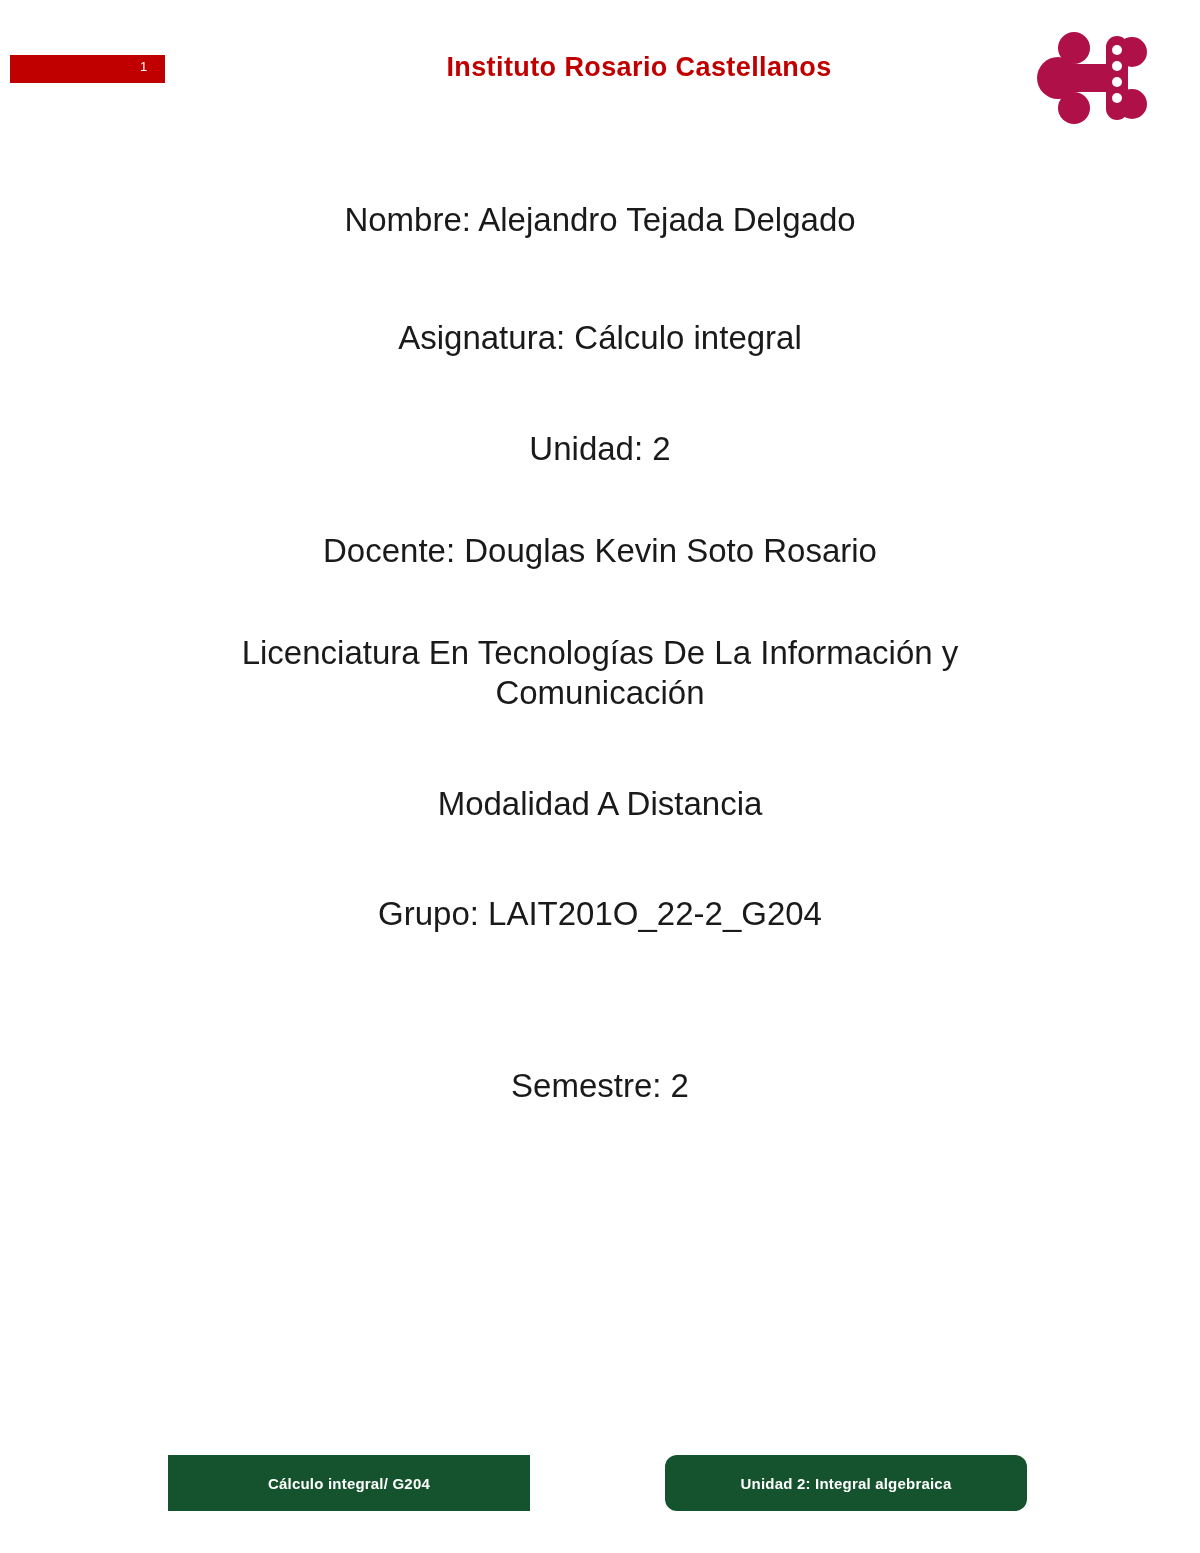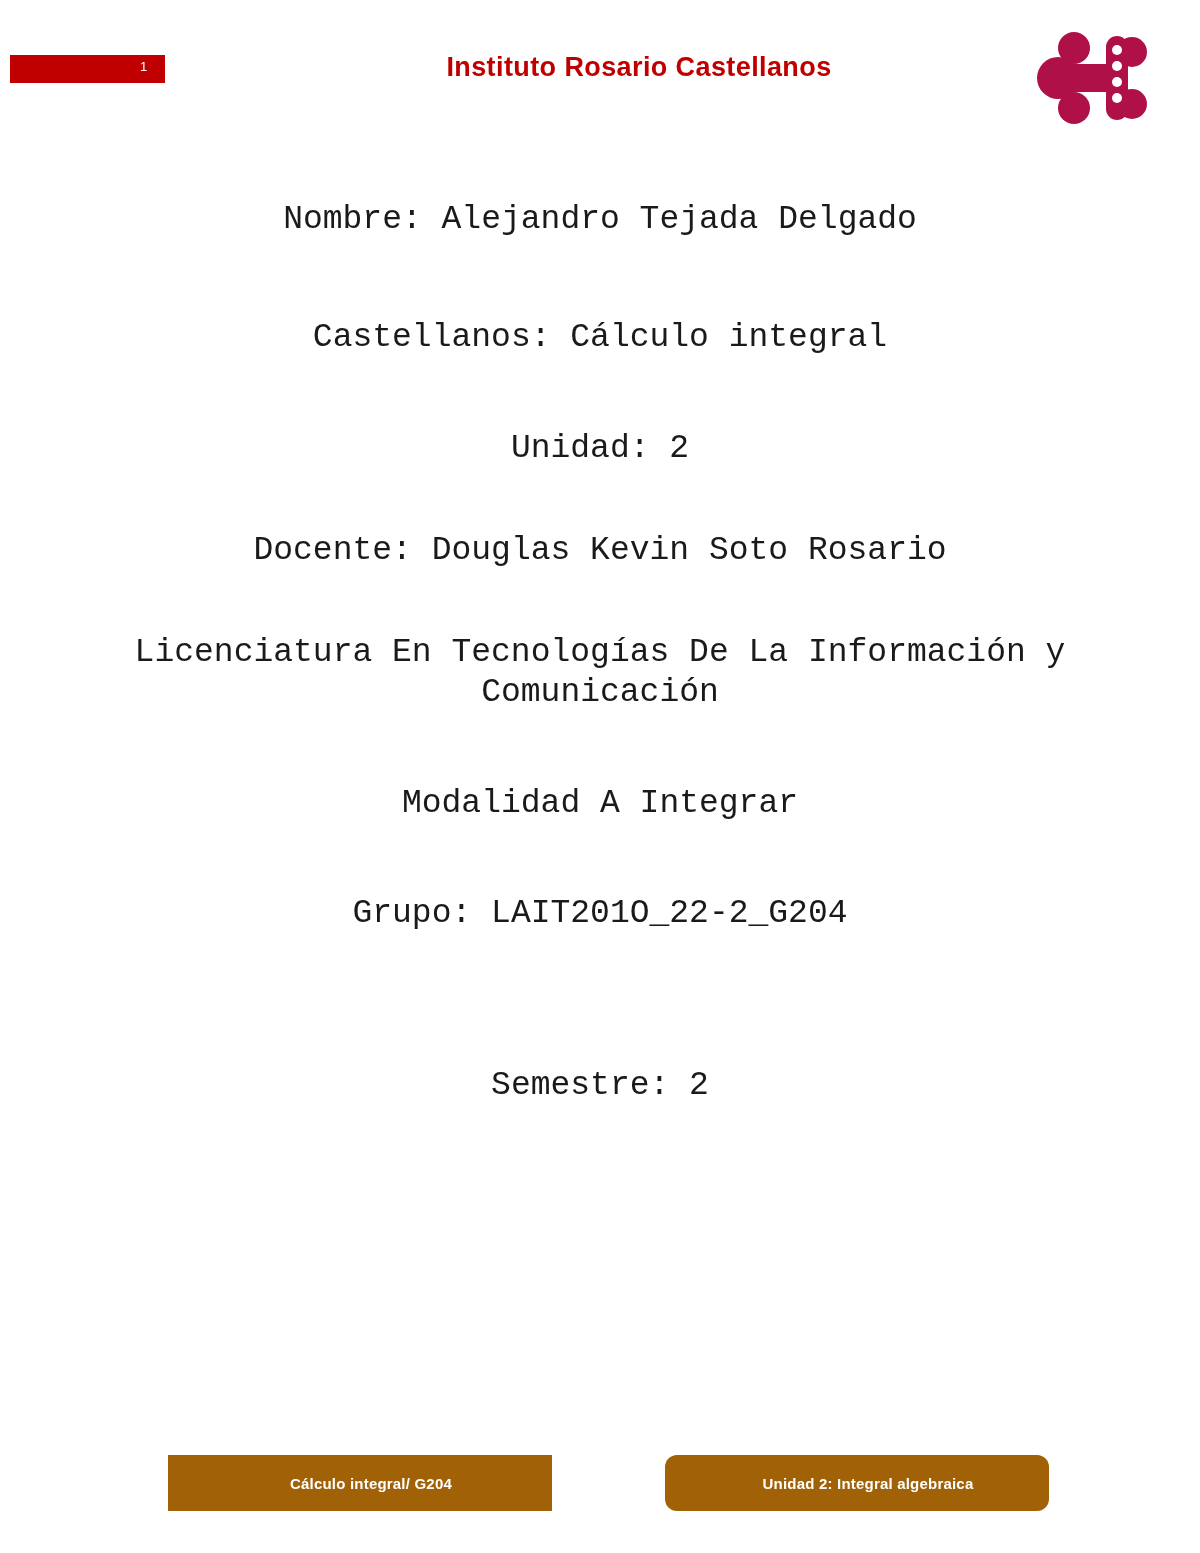--- a/index.html
+++ b/index.html
@@ -68,47 +68,46 @@
     position: absolute;
     top: 200px;
     left: 100px;
     width: 1000px;
     text-align: center;
   }
   .cover-line {
     font-size: 33px;
     line-height: 1.22;
     color: #1a1a1a;
-    font-family: Liberation Mono, monospace;
+    font-family: Liberation Sans, sans-serif;
     white-space: pre-line;
   }
   .spacer-xl { height: 78px; }
   .spacer-l  { height: 70px; }
   .spacer-m  { height: 62px; }
 
   
   .footer {
     position: absolute;
     left: 0;
     bottom: 42px;
     width: 1200px;
     height: 56px;
   }
   .footer-box {
     position: absolute;
-    background: #a16207;
+    background: #14532d;
     height: 56px;
     display: flex;
     align-items: center;
     justify-content: center;
     color: #ffffff;
     font-size: 15px;
     font-weight: bold;
     letter-spacing: 0.2px;
-    padding-left: 22px;
   }
   .footer-left {
     left: 168px;
     width: 362px;
   }
   .footer-right {
     left: 665px;
     width: 362px;
     border-radius: 12px;
   }
@@ -147,34 +146,34 @@
       </g>
     </svg>
   </div>
 </div>
 
 <div class="cover-body">
 
   <div class="cover-line">Nombre: Alejandro Tejada Delgado</div>
   <div class="spacer-xl"></div>
 
-  <div class="cover-line">Castellanos: Cálculo integral</div>
+  <div class="cover-line">Asignatura: Cálculo integral</div>
   <div class="spacer-l"></div>
 
   <div class="cover-line">Unidad: 2</div>
   <div class="spacer-m"></div>
 
   <div class="cover-line">Docente: Douglas Kevin Soto Rosario</div>
   <div class="spacer-m"></div>
 
   <div class="cover-line">Licenciatura En Tecnologías De La Información y
 Comunicación</div>
   <div class="spacer-l"></div>
 
-  <div class="cover-line">Modalidad A Integrar</div>
+  <div class="cover-line">Modalidad A Distancia</div>
   <div class="spacer-l"></div>
 
   <div class="cover-line">Grupo: LAIT201O_22-2_G204</div>
   <div class="spacer-l"></div>
 
   <div class="spacer-m"></div>
 
   <div class="cover-line">Semestre: 2</div>
 
 </div>

